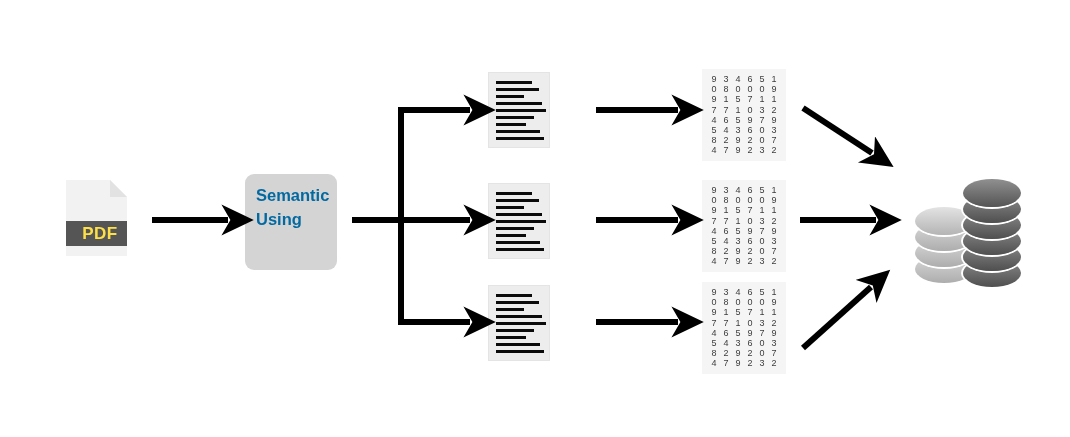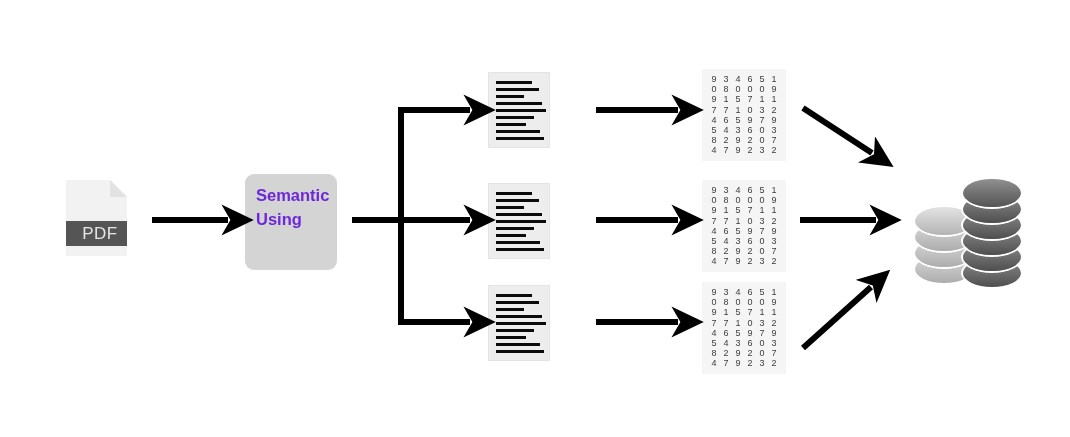--- a/index.html
+++ b/index.html
@@ -23,32 +23,32 @@
     position:absolute;right:0;top:0;width:17px;height:17px;
     background:#e2e2e2;
     clip-path:polygon(0 0, 17px 17px, 0 17px);
   }
   .pdf-band{
     position:absolute;left:0;top:41px;width:61px;height:25px;
     background:#555555;
     display:flex;align-items:center;justify-content:center;
   }
   .pdf-band span{
-    color:#e5e5e5;font-size:17px;font-weight:normal;letter-spacing:.5px;
+    color:#fde047;font-size:17px;font-weight:bold;letter-spacing:.5px;
     font-family:"Liberation Sans", sans-serif;line-height:1;padding-left:7px;
   }
 
   
   #chunker-box{
     left:245px;top:174px;width:92px;height:96px;
     background:#d4d4d4;border-radius:9px;
     box-sizing:border-box;padding:9px 0 0 11px;
   }
   #chunker-box .cline{
-    color:#6d28d9;font-size:16.5px;font-weight:bold;line-height:24px;
+    color:#0369a1;font-size:16.5px;font-weight:bold;line-height:24px;
     font-family:"Liberation Sans", sans-serif;white-space:nowrap;
   }
 
   
   .chunk-card{
     width:62px;height:76px;background:#ededed;
     border:1px solid #e4e4e4;box-sizing:border-box;
     padding:8px 0 0 7px;
   }
   .chunk-card .tline{

